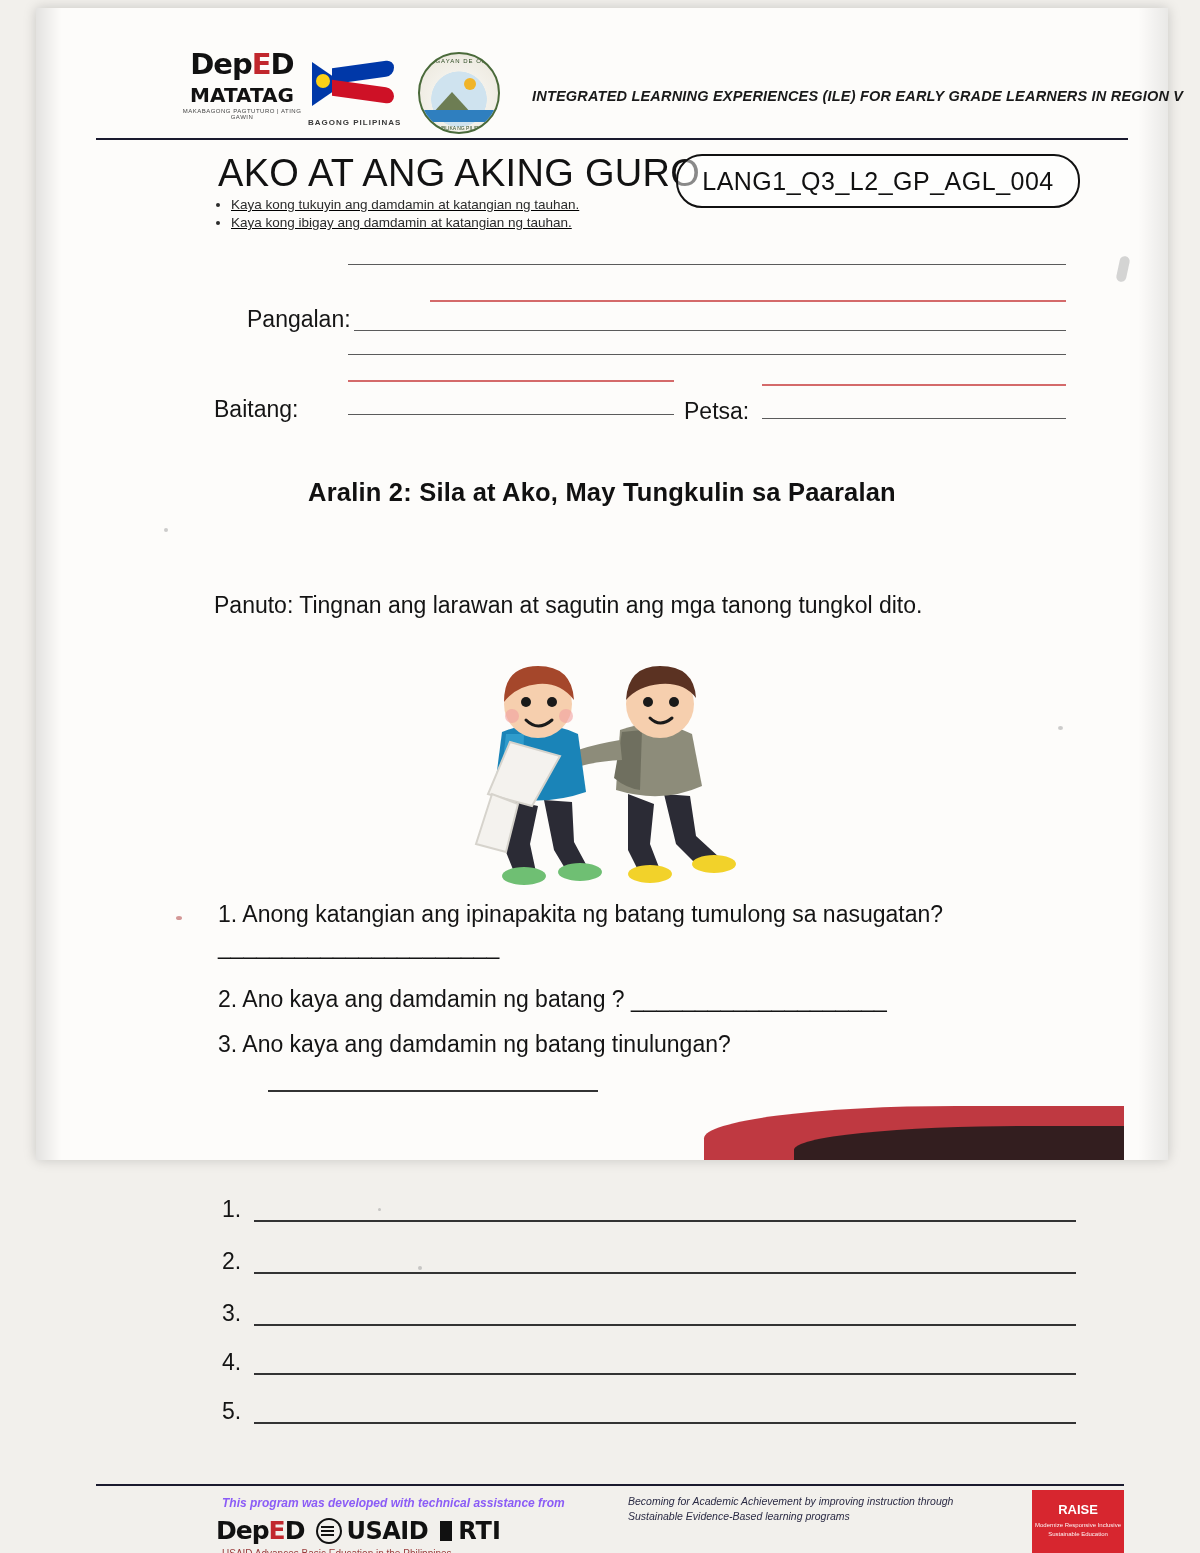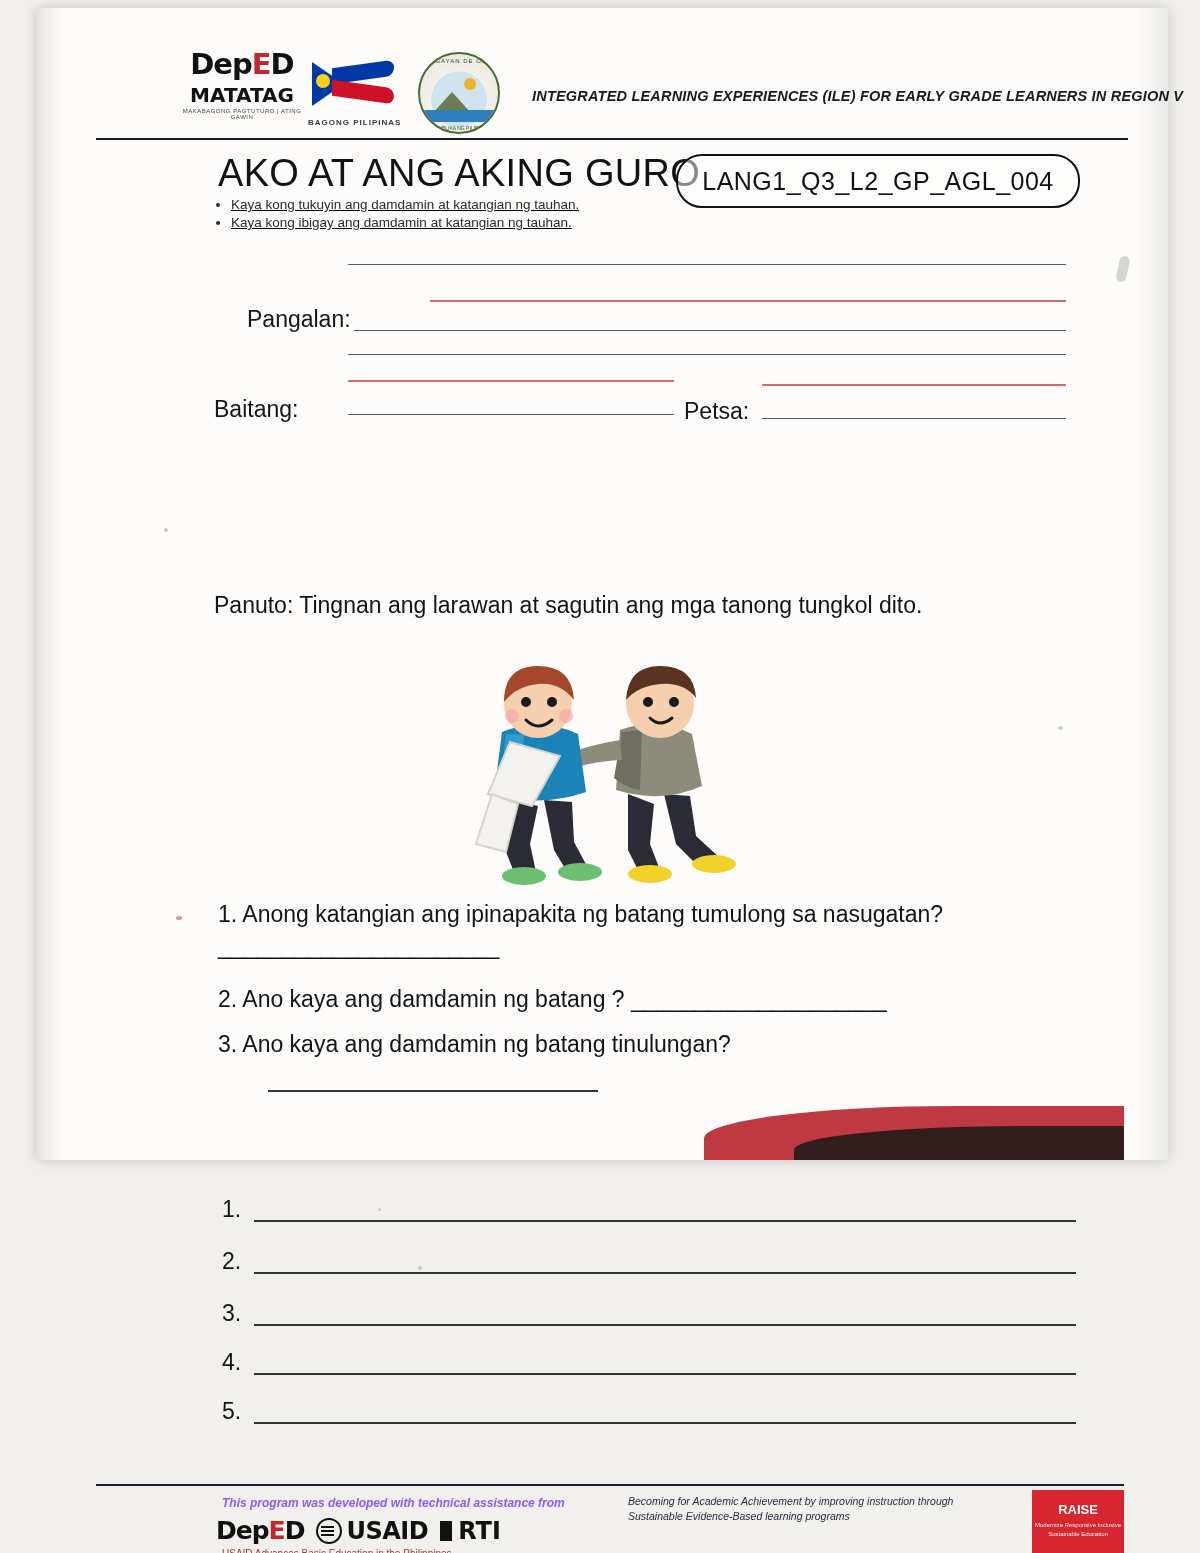--- a/index.html
+++ b/index.html
@@ -509,20 +509,21 @@
     <div class="rule red" style="left:726px; top:376px; width:304px;"></div>
 
     <div class="field-label" style="left:178px; top:388px;">Baitang:</div>
     <div class="rule" style="left:312px; top:406px; width:326px;"></div>
 
     <div class="field-label" style="left:648px; top:390px;">Petsa:</div>
     <div class="rule" style="left:726px; top:410px; width:304px;"></div>
 
     <div class="clip"></div>
 
+    <div class="lesson-head" style="top:470px;">Aralin 2: Sila at Ako, May Tungkulin sa Paaralan</div>
 
     <div class="para" style="left:178px; top:582px; width:890px;">Panuto: Tingnan ang larawan at sagutin ang mga tanong tungkol dito.</div>
 
     <div class="art">
       <svg width="360" height="248" viewBox="0 0 360 248" xmlns="http://www.w3.org/2000/svg">
 
         <path d="M214 150 L214 206 L224 226 L246 226 L236 200 L240 160 Z" fill="#2b2b35"></path>
         <path d="M250 150 L262 200 L284 222 L306 214 L282 192 L276 152 Z" fill="#2b2b35"></path>
 
         <ellipse cx="236" cy="230" rx="22" ry="9" fill="#f2d22a"></ellipse>

